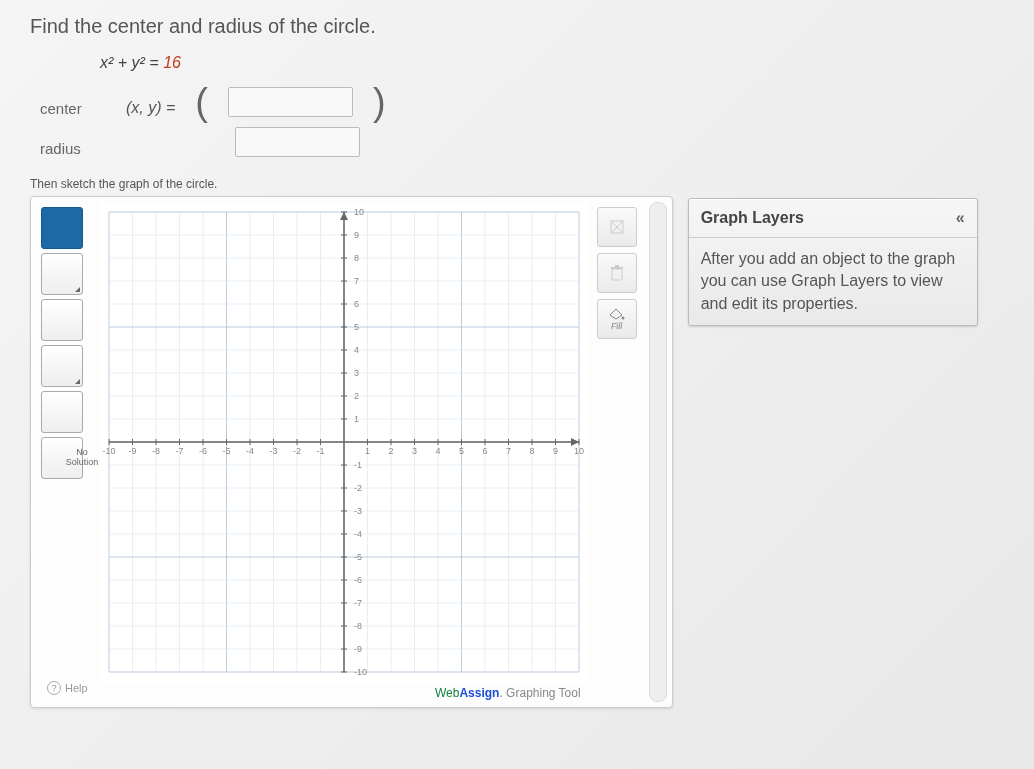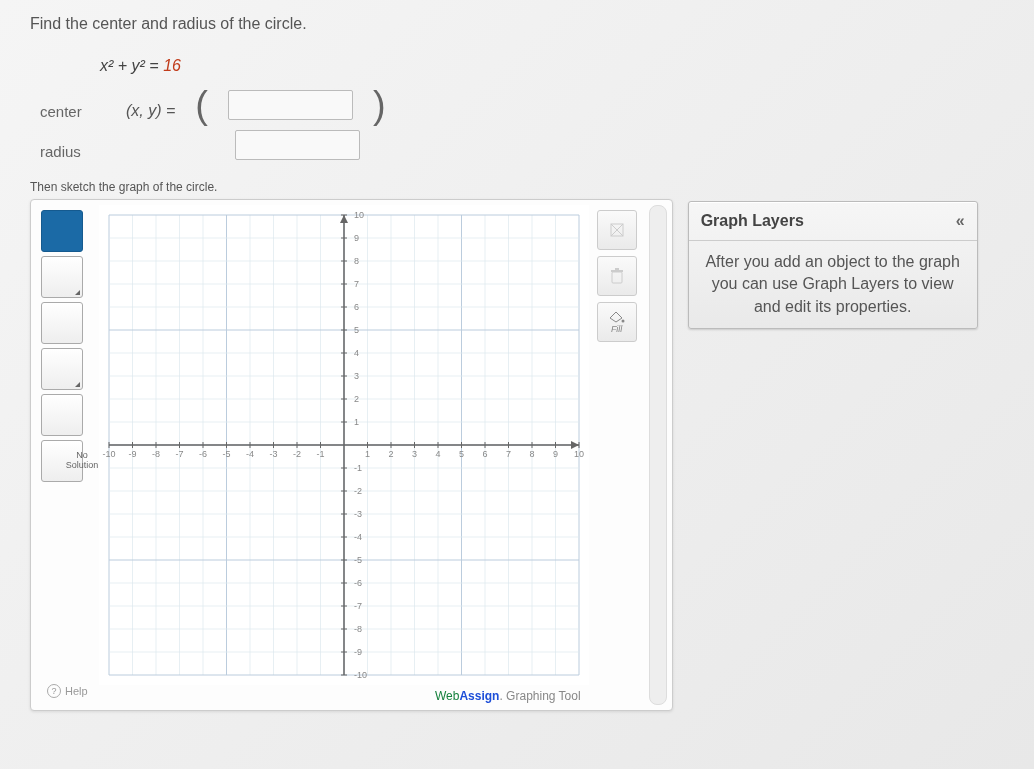--- a/index.html
+++ b/index.html
@@ -6,22 +6,22 @@
   body {
     margin: 0;
     padding: 15px 30px;
     font-family: Arial, Helvetica, sans-serif;
     background: linear-gradient(135deg, #f5f5f5 0%, #e8e8e8 100%);
     color: #444;
     width: 1034px;
     height: 769px;
     overflow: hidden;
   }
-  .question { font-size: 16px; color: #555; }
-  .equation { margin: 24px 0 15px 70px; font-style: italic; font-size: 16px; }
+  .question { font-size: 20px; color: #555; }
+  .equation { margin: 16px 0 15px 70px; font-style: italic; font-size: 16px; }
   .equation .red { color: #c13b1a; }
   .answer-row { display: flex; align-items: flex-end; margin: 10px 0 10px 10px; gap: 20px; }
   .label { color: #666; font-size: 15px; min-width: 60px; }
   .paren { font-size: 38px; color: #666; font-weight: 100; line-height: 30px; }
   .xy { font-style: italic; font-size: 16px; color:#555;margin-left:6px;}
   input.ans { width: 125px; height: 30px; border: 1px solid #bbb; border-radius: 2px; padding: 3px 6px; font-size: 14px; background:#f9f9f9;}
   .sketch-label { color: #555; font-size: 12px; margin-top: 20px; margin-bottom: 5px; }
 
   .graph-wrap { display: flex; align-items: flex-start; gap: 15px; }
   .graph-tool { display: flex; border: 1px solid #ccc; border-radius: 4px; background: #fdfdfd; box-shadow: 0 1px 3px rgba(0,0,0,.1); padding: 5px; }
@@ -38,21 +38,21 @@
   .side-btn { width:40px; height:40px; border:1px solid #ccc; border-radius:3px; background:linear-gradient(#fafafa,#eaeaea); display:flex; flex-direction:column; align-items:center; justify-content:center; cursor:pointer; font-size:9px; color:#888;font-style:italic;}
   .side-btn.disabled{ color:#bbb; }
   .scrollbar { width:18px; background:#eee; border:1px solid #ddd; border-radius:8px; margin-left:4px;}
 
   .footer-right { text-align:right; font-size:12px; color:#888; padding:4px 8px 2px 0;}
   .footer-right .wa { color:#15803d;}
   .footer-right .assign{ color:#1d4ed8; font-weight:bold;}
   .help { display:flex; align-items:center; gap:4px; padding:2px 6px; font-size:11px; color:#999;}
   .help-icon{ width:14px; height:14px; border:1px solid #aaa; border-radius:50%; display:inline-flex; align-items:center; justify-content:center; font-size:9px;}
 
-  .layers-panel { width:290px; border:1px solid #bbb; border-radius:3px; background:linear-gradient(#f6f6f6,#e9e9e9); box-shadow: inset 0 1px 0 #fff, 0 1px 2px rgba(0,0,0,.15); margin-top:2px;text-align:center;}
+  .layers-panel { width:290px; border:1px solid #bbb; border-radius:3px; background:linear-gradient(#f6f6f6,#e9e9e9); box-shadow: inset 0 1px 0 #fff, 0 1px 2px rgba(0,0,0,.15); margin-top:2px;}
   .layers-header{ display:flex; justify-content:space-between; align-items:center; padding:10px 12px; border-bottom:1px solid #ccc; font-weight:bold; color:#444;}
   .layers-body { padding:10px 12px; font-size:16px; color:#555; line-height:1.4;}
   .collapse{ font-size:16px; color:#666; cursor:pointer;}
 </style>
 </head>
 <body>
 
 <div class="question">Find the center and radius of the circle.</div>
 <div class="equation">
   <span>x² + y² = </span><span class="red">16</span>

